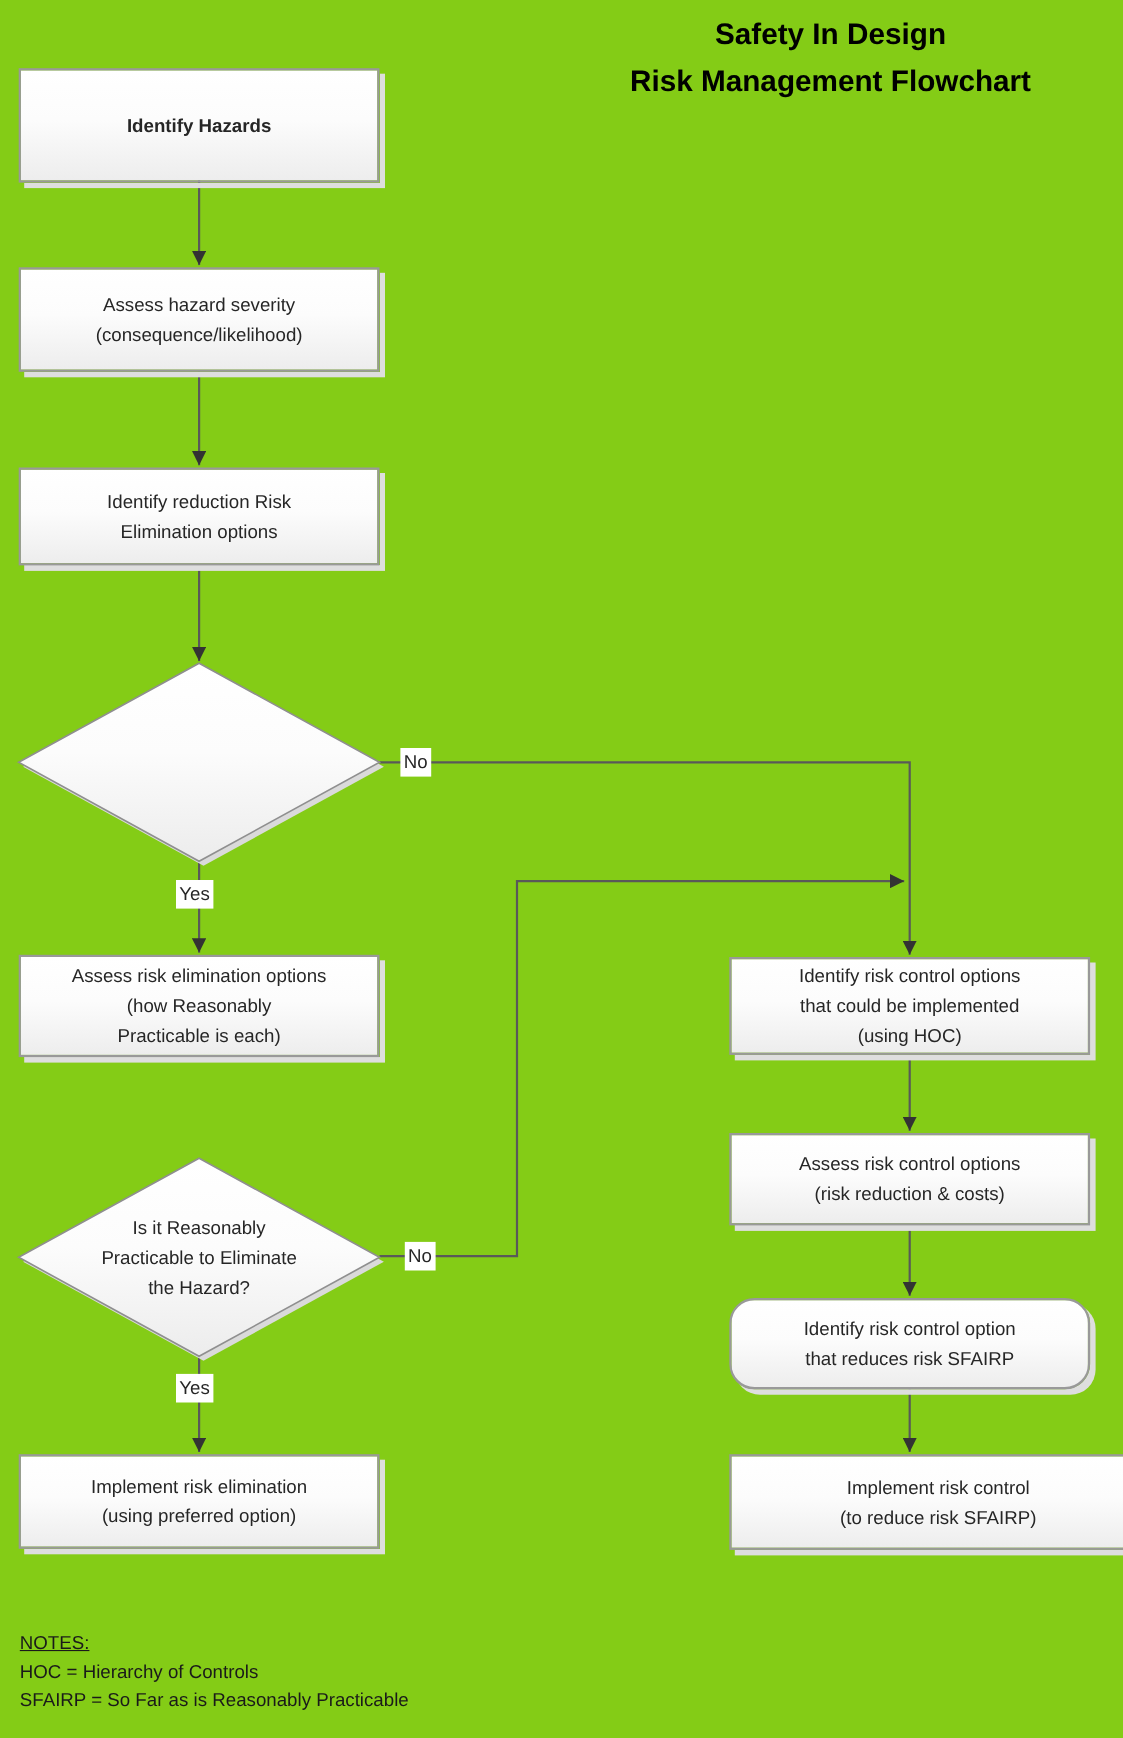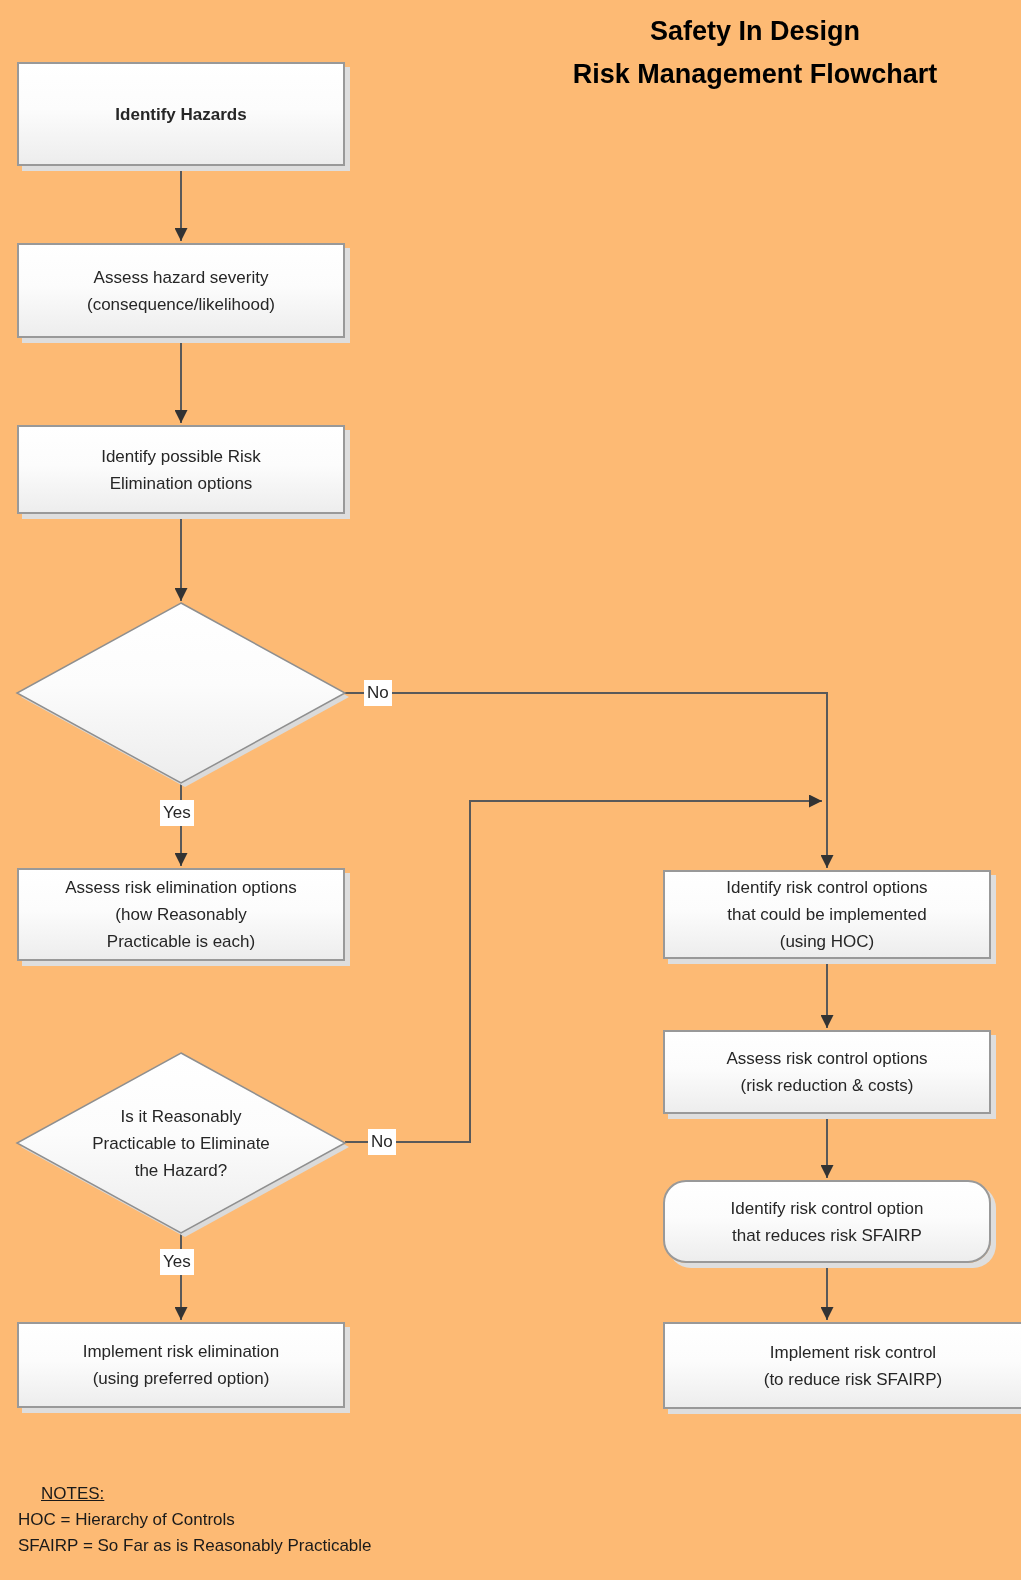--- a/index.html
+++ b/index.html
@@ -1,17 +1,17 @@
 <!DOCTYPE html>
 <html><head>
 <meta charset="utf-8">
 <style>
   html,body{margin:0;padding:0;background:#ffffff;}
   .canvas{
-    position:relative;width:1021px;height:1580px;background:#fdba74;
+    position:relative;width:1021px;height:1580px;background:#84cc16;
     font-family:"Liberation Sans","DejaVu Sans",sans-serif;color:#262626;overflow:hidden;
   }
   svg.connectors{position:absolute;left:0;top:0;z-index:1;}
   .title{
     position:absolute;left:495px;top:10px;width:520px;z-index:3;
     text-align:center;font-weight:bold;font-size:27px;line-height:43px;color:#000000;
   }
   .node{
     position:absolute;z-index:2;box-sizing:border-box;
     background:linear-gradient(180deg,#ffffff 0%,#fcfcfc 45%,#ededed 100%);
@@ -42,21 +42,21 @@
   #r4{left:663px;top:1322px;width:380px;height:87px;}
   
   #d1t{left:17px;top:603px;width:328px;height:180px;}
   #d2t{left:17px;top:1053px;width:328px;height:180px;}
   
   #lbl-no1{left:364px;top:680px;}
   #lbl-yes1{left:160px;top:800px;}
   #lbl-no2{left:368px;top:1129px;}
   #lbl-yes2{left:160px;top:1249px;}
   .notes{position:absolute;left:18px;top:1481px;z-index:3;font-size:17px;line-height:26px;color:#1a1a1a;}
-  .notes-heading{text-decoration:underline;margin-left:23px;}
+  .notes-heading{text-decoration:underline;}
 </style>
 </head>
 <body>
 
 <div class="canvas">
 
   <svg class="connectors" width="1021" height="1580" viewBox="0 0 1021 1580">
     <defs>
       <linearGradient id="gDia" x1="0" y1="0" x2="0" y2="1">
         <stop offset="0" stop-color="#ffffff"></stop>
@@ -94,21 +94,21 @@
   </div>
 
   <div class="node" id="b1">
     <span class="node-label">Identify Hazards</span>
   </div>
   <div class="node" id="b2">
     <span class="node-label">Assess hazard severity
 (consequence/likelihood)</span>
   </div>
   <div class="node" id="b3">
-    <span class="node-label">Identify possible Risk
+    <span class="node-label">Identify reduction Risk
 Elimination options</span>
   </div>
   <div class="node" id="b4">
     <span class="node-label">Assess risk elimination options
 (how Reasonably
 Practicable is each)</span>
   </div>
   <div class="node" id="b5">
     <span class="node-label">Implement risk elimination
 (using preferred option)</span>

